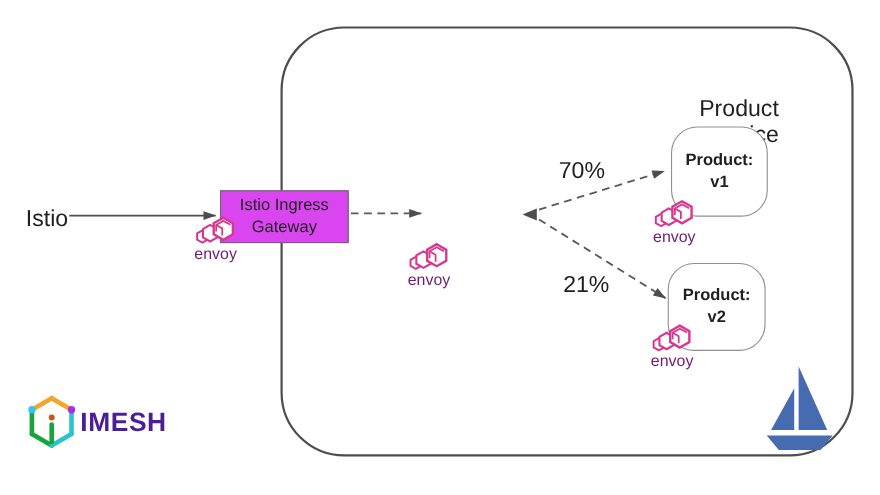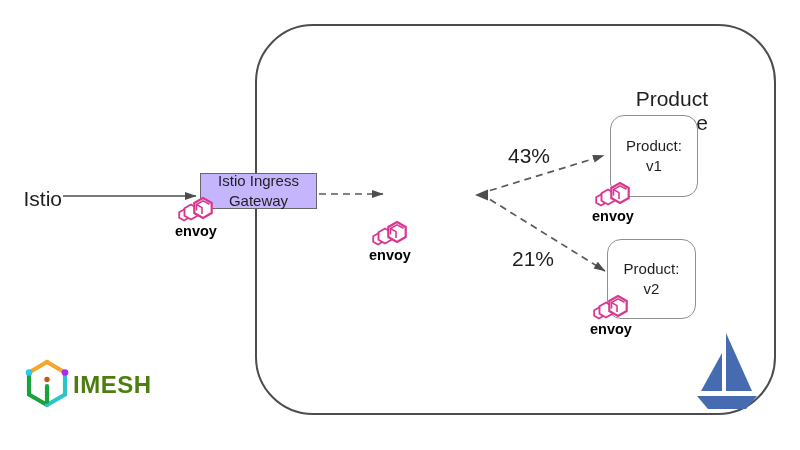--- a/index.html
+++ b/index.html
@@ -13,46 +13,46 @@
     left:255px;top:24px;width:521px;height:391px;box-sizing:border-box;
     border:2px solid #4d4d4d;border-radius:58px;background:transparent;z-index:1;
   }
   #connectors{left:0;top:0;z-index:2;}
   
   .node{
     box-sizing:border-box;display:flex;align-items:center;justify-content:center;
     text-align:center;font-size:15px;line-height:1.32;white-space:pre-line;z-index:3;
   }
   #gateway-box{
-    left:200px;top:173px;width:117px;height:36px;
-    background:#c4b5fd;border:1.4px solid #686868;
+    left:200px;top:173px;width:117px;height:48px;
+    background:#d946ef;border:1.4px solid #686868;
   }
-  .rounded-node{background:#ffffff;border:1.4px solid #8f8f8f;border-radius:14px;}
+  .rounded-node{background:#ffffff;border:1.4px solid #8f8f8f;border-radius:24px;font-weight:bold;}
   #ui-box{left:387px;top:155px;width:87px;height:85px;}
   #v1-box{left:610px;top:115px;width:88px;height:82px;}
   #v2-box{left:607px;top:239px;width:89px;height:80px;}
   .plain-label{font-size:21px;text-align:right;z-index:3;}
   #user-label{left:14px;top:187px;width:48px;}
   #product-service-label{left:596px;top:87px;width:112px;}
   #pct70{left:498px;top:144px;width:52px;}
   #pct30{left:502px;top:247px;width:52px;}
   
   .envoy-unit{
     width:48px;display:flex;flex-direction:column;align-items:center;z-index:4;
   }
   .envoy-unit .envoy-text{
-    font-size:14.5px;font-weight:700;color:#000000;margin-top:0px;line-height:1;
+    font-size:14.5px;font-weight:400;color:#701a75;margin-top:0px;line-height:1;
   }
   #envoy-gw{left:172px;top:195px;}
   #envoy-ui{left:366px;top:219px;}
   #envoy-v1{left:589px;top:180px;}
   #envoy-v2{left:587px;top:293px;}
   
   #imesh-logo{left:24px;top:357px;display:flex;align-items:center;gap:3px;z-index:2;}
-  #imesh-text{font-size:24px;font-weight:800;color:#4d7c0f;letter-spacing:0.5px;line-height:1;}
+  #imesh-text{font-size:24px;font-weight:800;color:#4c1d95;letter-spacing:0.5px;line-height:1;}
   #istio-logo{left:696px;top:331px;z-index:2;}
 </style>
 </head>
 <body>
 
 <div id="stage">
 
   <div id="boundary" class="abs"></div>
 
   <svg id="connectors" class="abs" width="800" height="450" viewBox="0 0 800 450">
@@ -68,21 +68,21 @@
 
     <line x1="490" y1="190.5" x2="604" y2="155.5" stroke="#5a5a5a" stroke-width="1.7" stroke-dasharray="7 5" marker-end="url(#arr)"></line>
 
     <line x1="490" y1="199.5" x2="605" y2="271" stroke="#5a5a5a" stroke-width="1.7" stroke-dasharray="7 5" marker-end="url(#arr)"></line>
 
     <polygon points="475,195 488,189.5 488,200.5" fill="#4d4d4d"></polygon>
   </svg>
 
   <div id="user-label" class="abs plain-label">Istio</div>
   <div id="product-service-label" class="abs plain-label">Product service</div>
-  <div id="pct70" class="abs plain-label">43%</div>
+  <div id="pct70" class="abs plain-label">70%</div>
   <div id="pct30" class="abs plain-label">21%</div>
 
   <div id="gateway-box" class="abs node">Istio Ingress
 Gateway</div>
   <div id="v1-box" class="abs node rounded-node">Product:
 v1</div>
   <div id="v2-box" class="abs node rounded-node">Product:
 v2</div>
 
   <div id="envoy-gw" class="abs envoy-unit">

